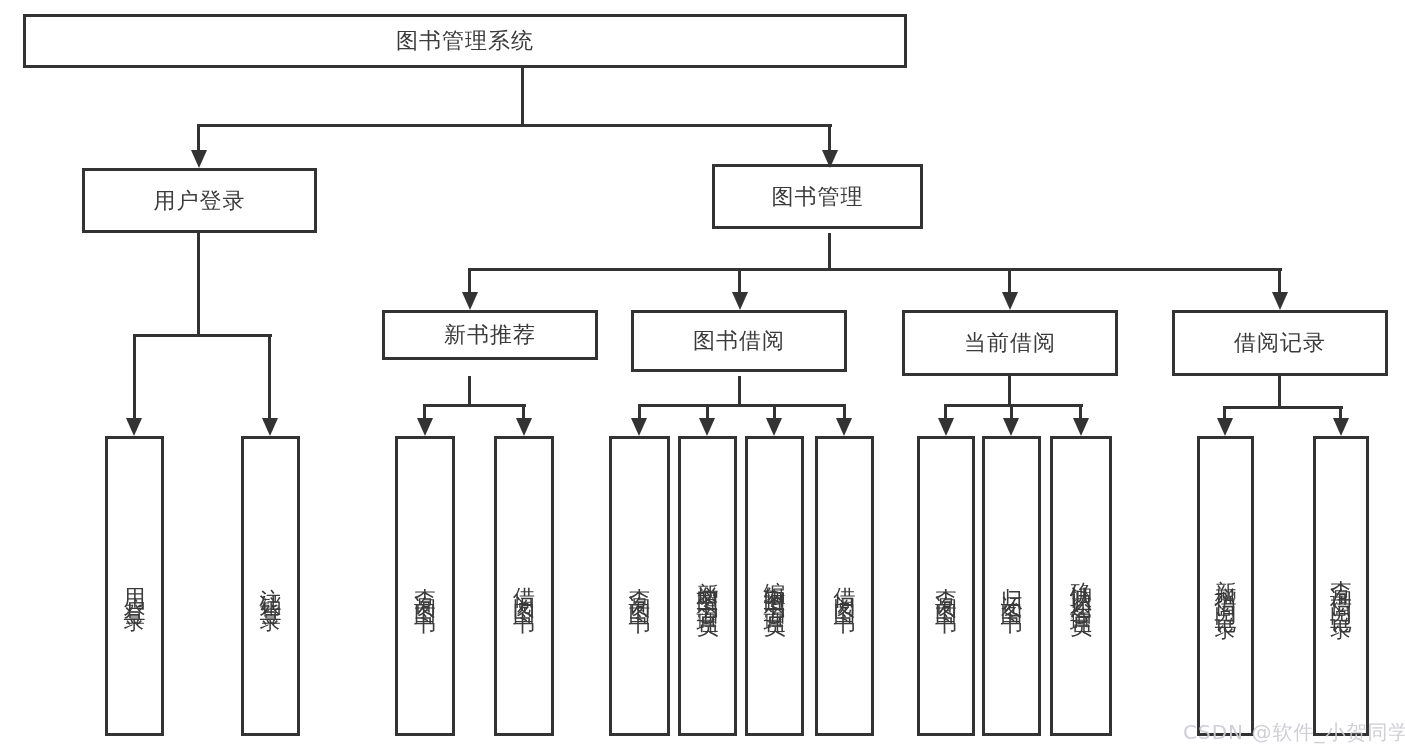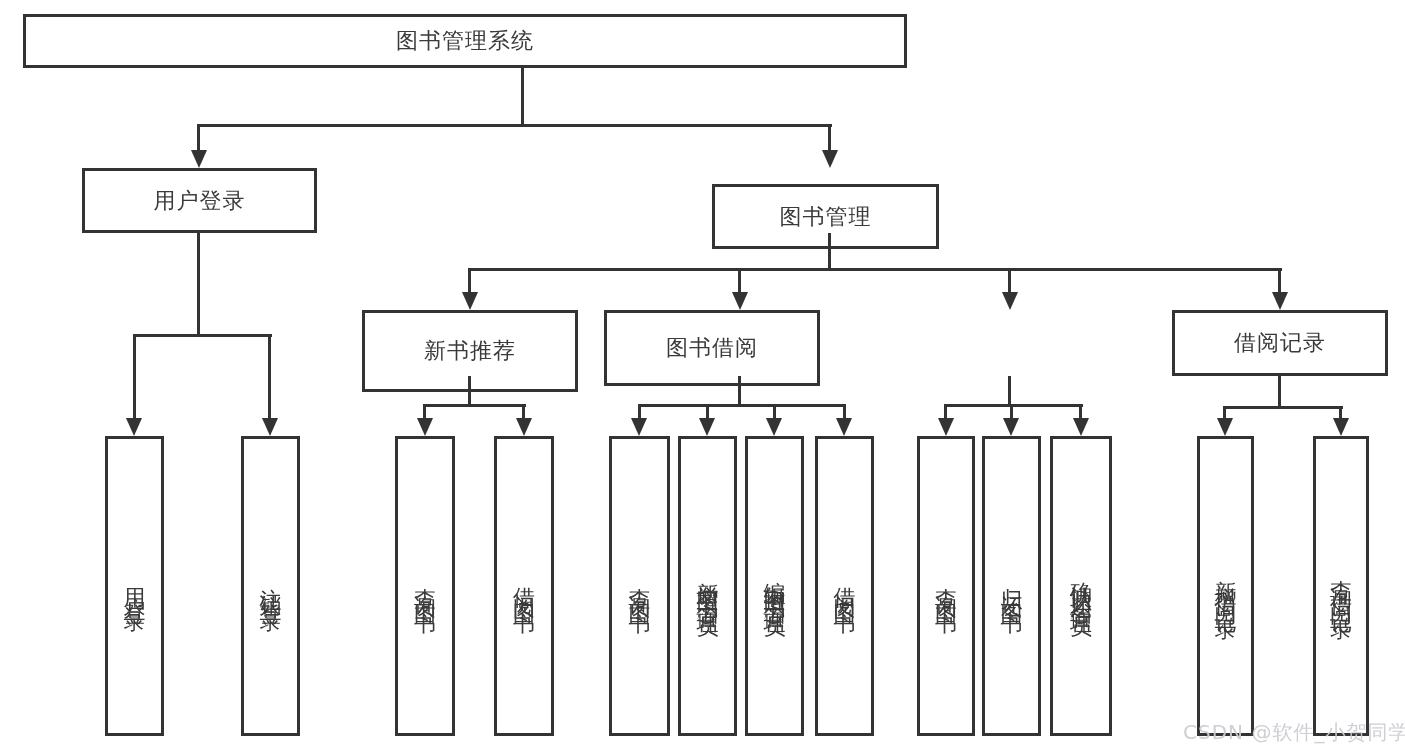--- a/index.html
+++ b/index.html
@@ -45,29 +45,32 @@
 
 <div id="canvas">
 
   <div class="box" style="left:23px;top:14px;width:884px;height:54px">
     <span class="hlabel">图书管理系统</span>
   </div>
 
   <div class="box" style="left:82px;top:168px;width:235px;height:65px">
     <span class="hlabel">用户登录</span>
   </div>
-  <div class="box" style="left:712px;top:184px;width:227px;height:65px">
+  <div class="box" style="left:712px;top:164px;width:211px;height:65px">
     <span class="hlabel">图书管理</span>
   </div>
 
-  <div class="box" style="left:362px;top:310px;width:216px;height:82px">
+  <div class="box" style="left:382px;top:310px;width:216px;height:50px">
     <span class="hlabel">新书推荐</span>
   </div>
-  <div class="box" style="left:604px;top:310px;width:216px;height:76px">
+  <div class="box" style="left:631px;top:310px;width:216px;height:62px">
     <span class="hlabel">图书借阅</span>
+  </div>
+  <div class="box" style="left:902px;top:310px;width:216px;height:66px">
+    <span class="hlabel">当前借阅</span>
   </div>
   <div class="box" style="left:1172px;top:310px;width:216px;height:66px">
     <span class="hlabel">借阅记录</span>
   </div>
 
   <div class="box leaf" style="left:105px;top:436px;width:59px;height:300px">
     <span class="vlabel">用户登录</span>
   </div>
   <div class="box leaf" style="left:241px;top:436px;width:59px;height:300px">
     <span class="vlabel">注销登录</span>

